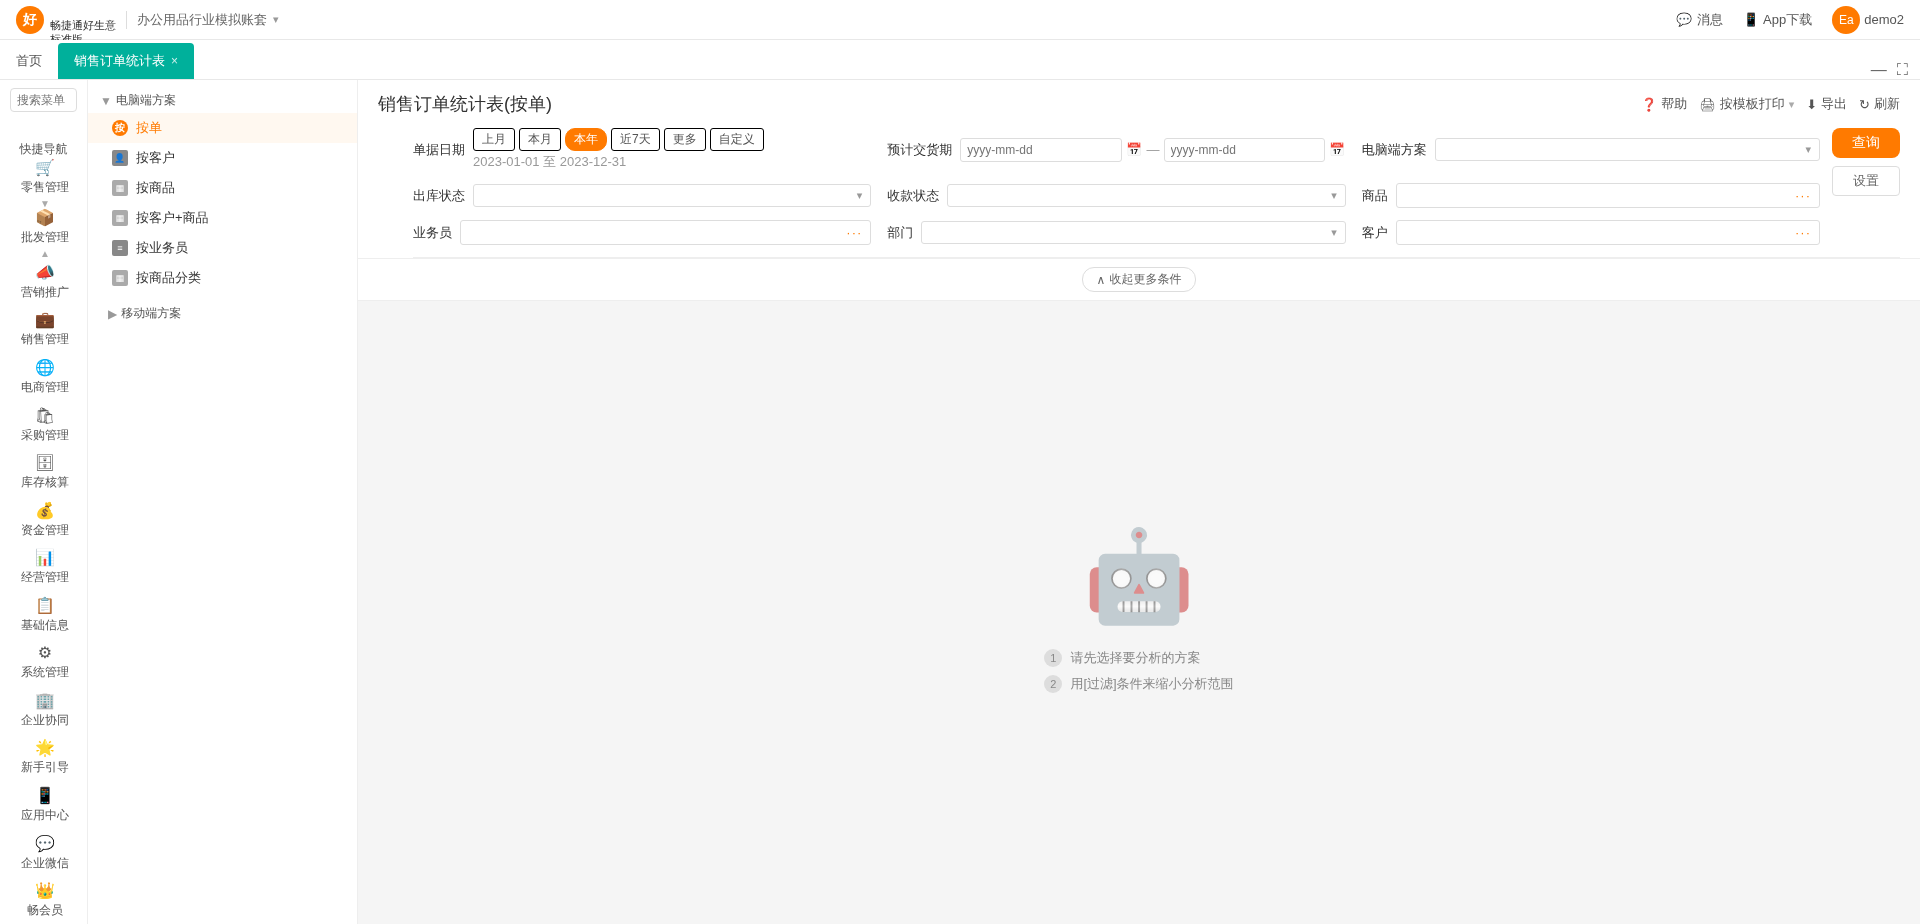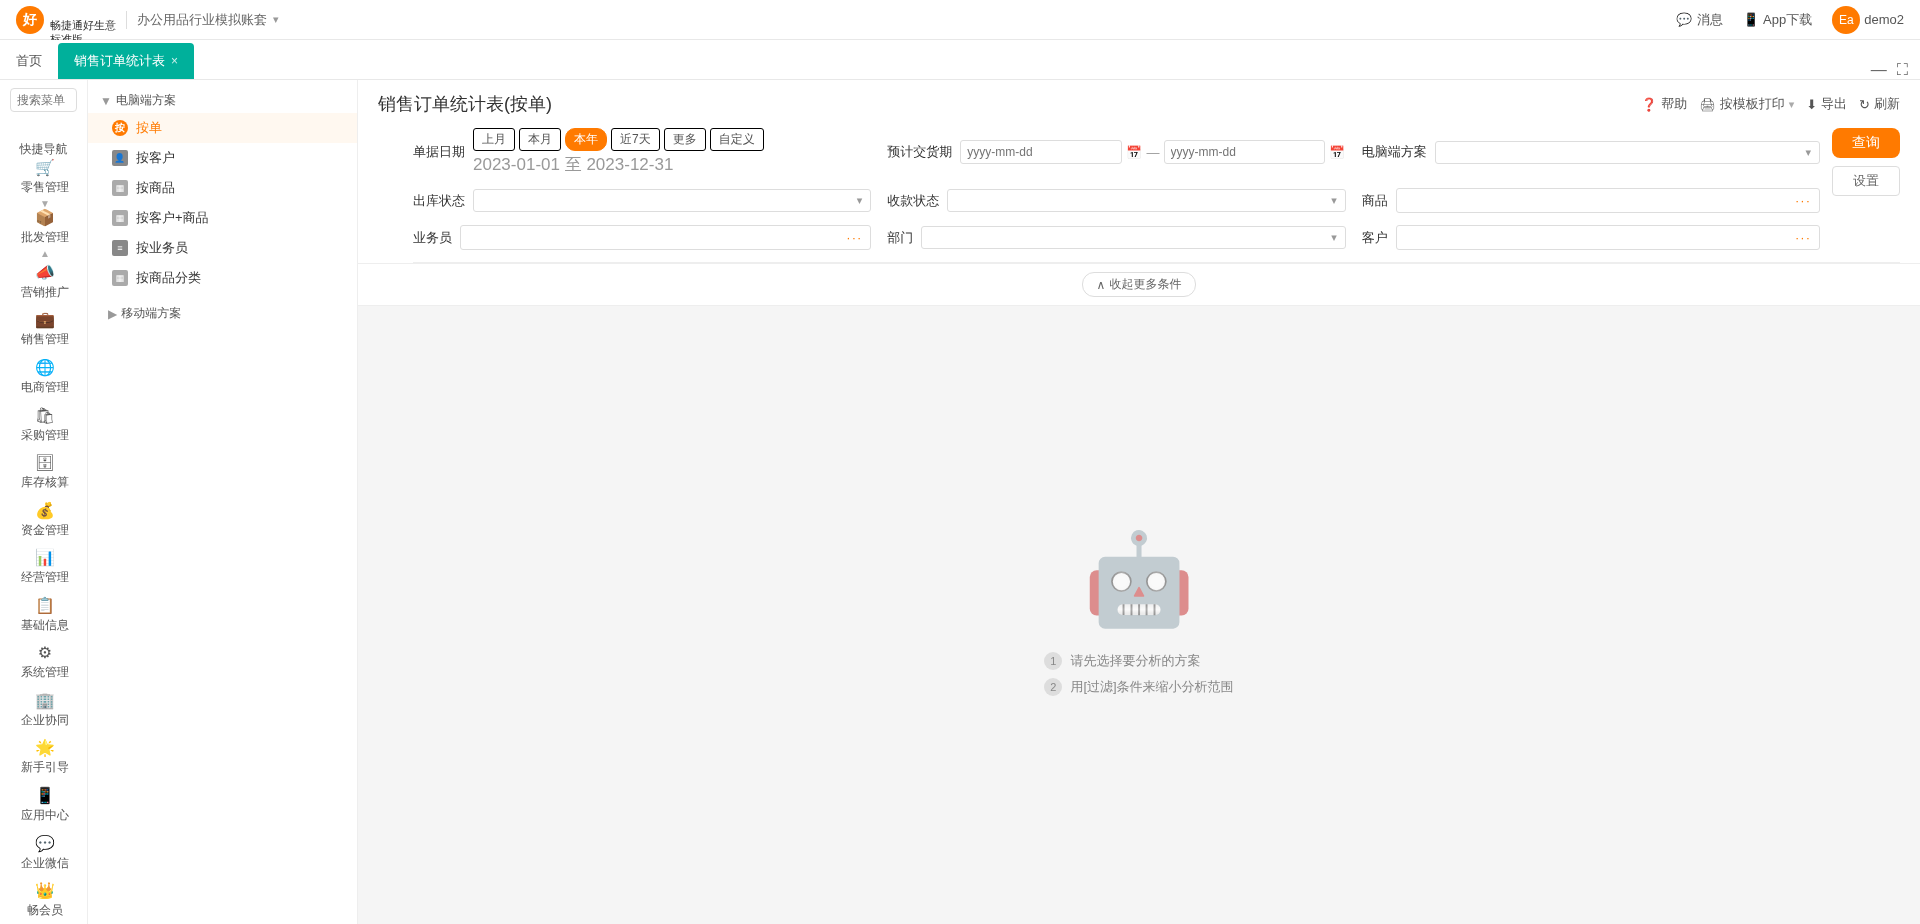--- a/index.html
+++ b/index.html
@@ -320,21 +320,21 @@
                   <span class="fc-label">单据日期</span>
                   <div style="display:flex;flex-direction:column;gap:2px;flex:1">
                     <div class="date-filter-btns">
                       <button class="date-btn">上月</button>
                       <button class="date-btn">本月</button>
                       <button class="date-btn active">本年</button>
                       <button class="date-btn">近7天</button>
                       <button class="date-btn">更多</button>
                       <button class="date-btn">自定义</button>
                     </div>
-                    <span style="font-size:17px;color:#999">2023-01-01 至 2023-12-31</span>
+                    <span style="font-size:13px;color:#999">2023-01-01 至 2023-12-31</span>
                   </div>
                 </div>
 
                 <div class="filter-cell">
                   <span class="fc-label">预计交货期</span>
                   <div style="display:flex;align-items:center;gap:4px;flex:1">
                     <input type="text" class="date-input" style="color: rgb(204, 204, 204); border: 1px solid rgb(221, 221, 221); border-radius: 3px; padding: 4px 6px; font-size: 12px; outline: none; flex: 1 1 0%;" placeholder="yyyy-mm-dd">
                     <span style="color:#ff7a00;cursor:pointer">📅</span>
                     <span style="color:#999">—</span>
                     <input type="text" class="date-input" style="color: rgb(204, 204, 204); border: 1px solid rgb(221, 221, 221); border-radius: 3px; padding: 4px 6px; font-size: 12px; outline: none; flex: 1 1 0%;" placeholder="yyyy-mm-dd">

